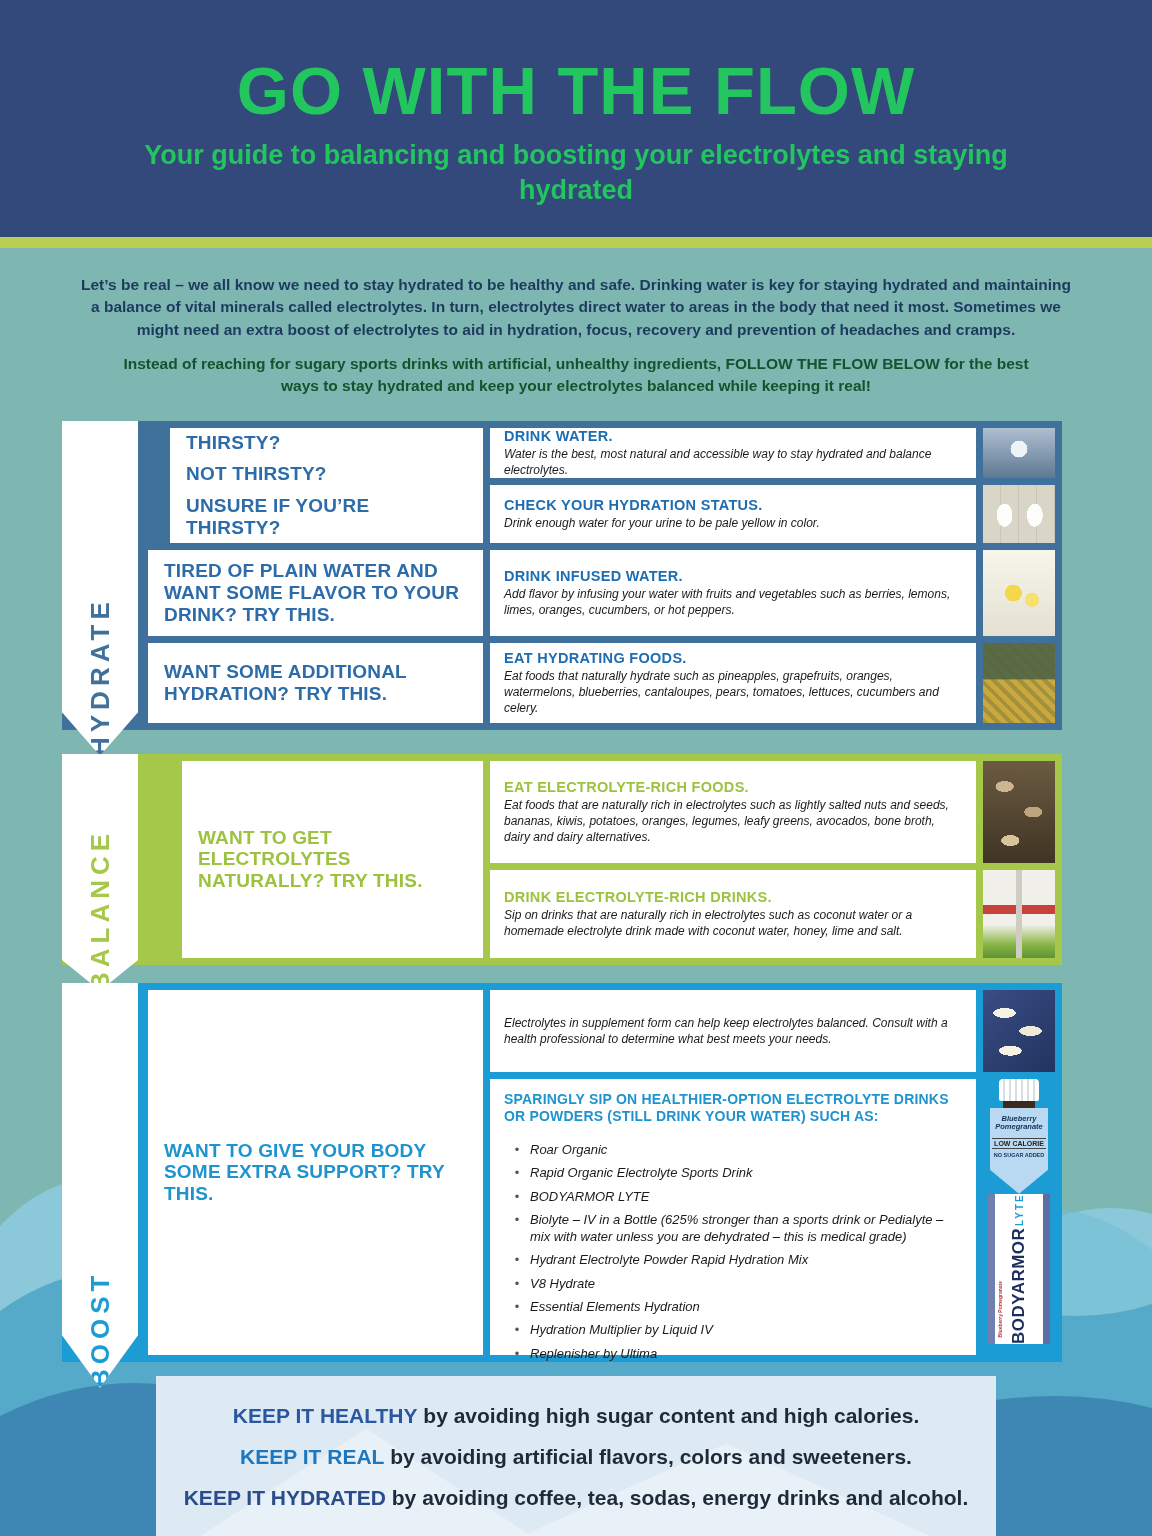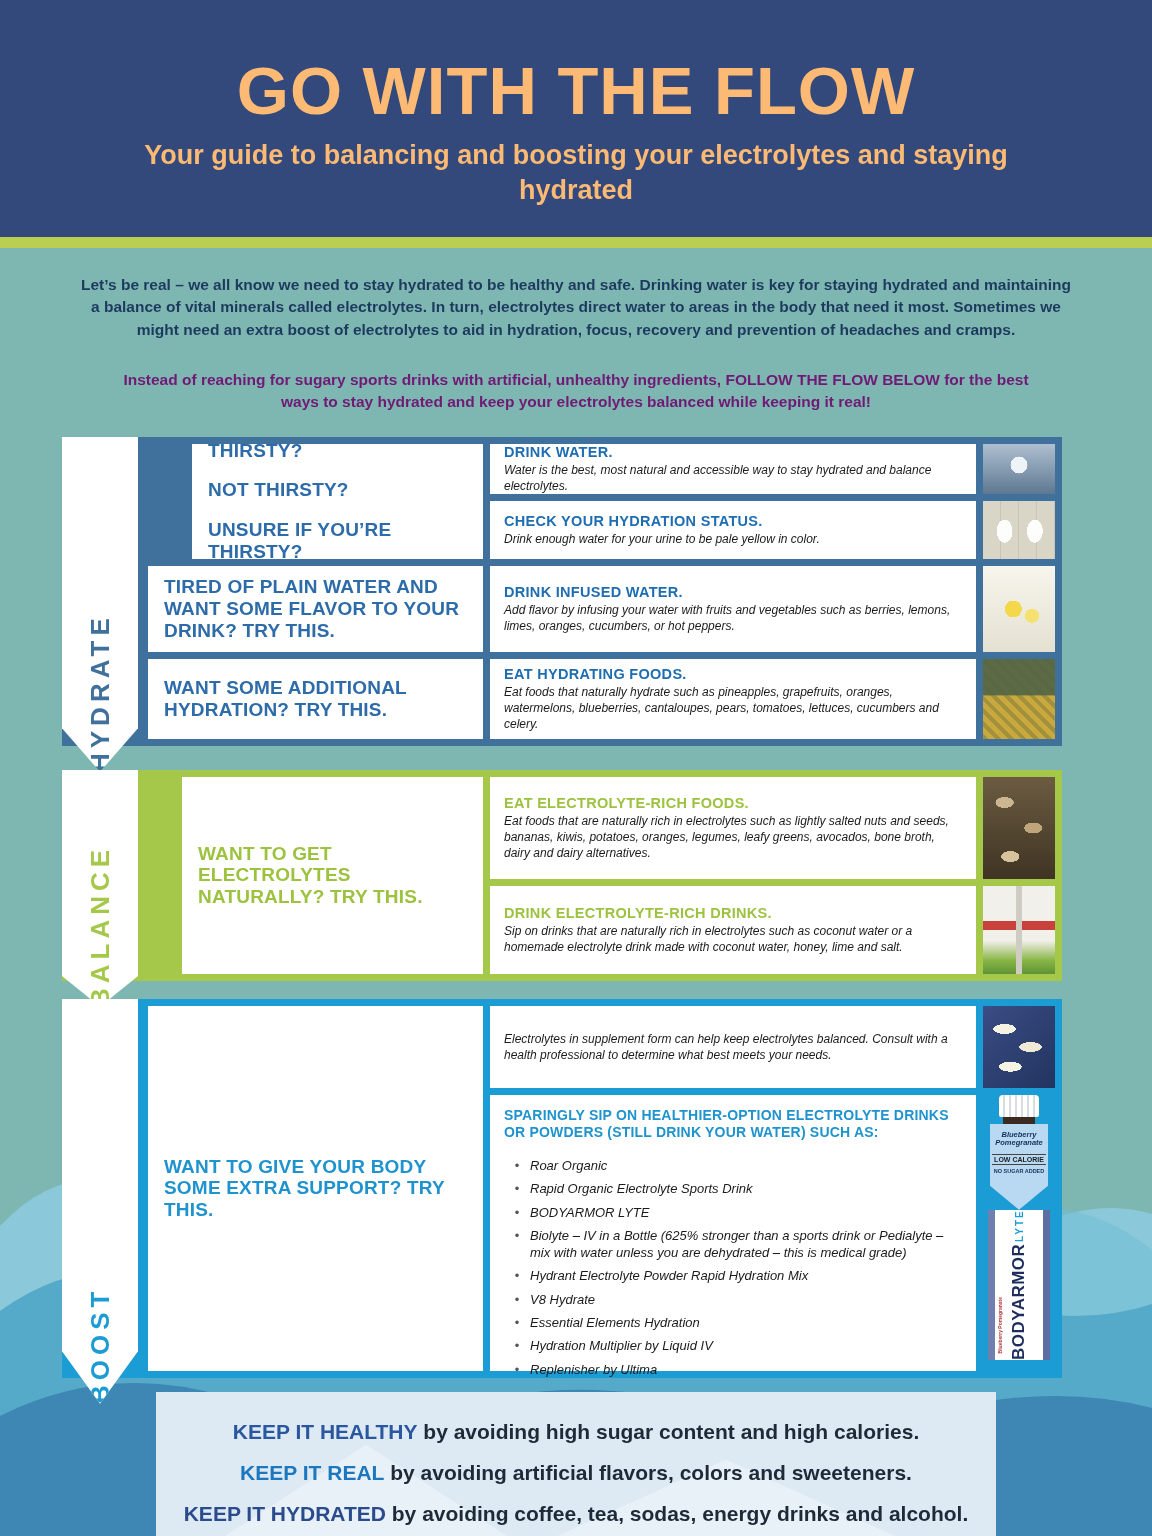--- a/index.html
+++ b/index.html
@@ -8,29 +8,29 @@
     position:relative; width:1152px; height:1536px; margin:0 auto;
     background:#7EB7B2; overflow:hidden;
     font-family:"Liberation Sans", sans-serif;
   }
   
   .waves { position:absolute; left:0; bottom:0; width:1152px; height:430px; z-index:0; }
   
   .header {
     position:relative; z-index:2; height:237px; background:#33497B;
     display:flex; flex-direction:column; align-items:center; justify-content:center;
-    text-align:center; color:#fdba74; padding-top:28px;
+    text-align:center; color:#22c55e; padding-top:28px;
   }
   .title { font-size:67px; font-weight:800; letter-spacing:1px; line-height:1; }
   .subtitle { font-size:27px; font-weight:700; line-height:1.3; max-width:900px; margin-top:14px; }
   .lime-strip { position:relative; z-index:2; height:11px; background:#B9CE53; }
   
   .intro { position:relative; z-index:2; padding:26px 70px 18px; text-align:center; }
   .intro-lead { color:#1D3A5E; font-size:15.5px; font-weight:700; line-height:1.45; max-width:1000px; margin:0 auto; }
-  .intro-callout { color:#701a75; font-size:15.5px; font-weight:800; line-height:1.4; max-width:930px; margin:28px auto 0; }
+  .intro-callout { color:#14532d; font-size:15.5px; font-weight:800; line-height:1.4; max-width:930px; margin:12px auto 0; }
   
   .flow { position:relative; z-index:2; margin:6px 90px 0 62px; }
   .section { position:relative; padding:7px 7px 7px 86px; }
   .section.hydrate { background:#40709C; margin-bottom:24px; }
   .section.balance { background:#A5C84B; margin-bottom:18px; }
   .section.boost   { background:#1C9CD4; }
   .arrow {
     position:absolute; left:0; top:0; width:76px; height:calc(100% + 26px);
     background:#fff; z-index:3;
     clip-path:polygon(0 0, 100% 0, 100% 87%, 50% 100%, 0 87%);
@@ -55,21 +55,21 @@
   .balance .qbox { color:#9CC23F;margin-left:34px; }
   .boost   .qbox { color:#1E93CE; }
   .qbox .qline { display:block; margin:5px 0; }
   .abox { background:#fff; padding:8px 14px; display:flex; flex-direction:column; justify-content:center; }
   .abox .atitle { font-weight:800; font-size:14.5px; letter-spacing:.3px; margin-bottom:2px; }
   .hydrate .atitle { color:#1E6DB2; }
   .balance .atitle { color:#9CC23F; }
   .boost   .atitle { color:#1E93CE; }
   .abox .abody { font-style:italic; font-size:12px; line-height:1.35; color:#1b1b1b; }
   .span2 { grid-row:span 2; }
-  .qbox.first { grid-row:1 / 3; margin-left:44px;gap:8px; }
+  .qbox.first { grid-row:1 / 3; margin-left:22px; }
   
   .listbox { justify-content:flex-start; padding-top:12px;gap:9px; }
   .list-heading { font-weight:800; font-size:14px; line-height:1.25; color:#1E93CE; letter-spacing:.2px; margin-bottom:7px; }
   .plist { list-style:none; }
   .plist li { display:flex; font-style:italic; font-size:13px; line-height:1.3; color:#1b1b1b; margin-bottom:6.5px; }
   .plist li .bullet { width:26px; flex:none; text-align:center; color:#555; font-style:normal; }
   .list-disclaimer { font-size:10px; color:#8a8a8a; margin-top:2px; }
   
   .ph { width:72px; }
   .ph-water   { background:radial-gradient(circle 14px at 50% 42%, #eef3f7 0 60%, transparent 61%), linear-gradient(180deg,#aebfd0,#7e95ab 60%,#5e7891); }

